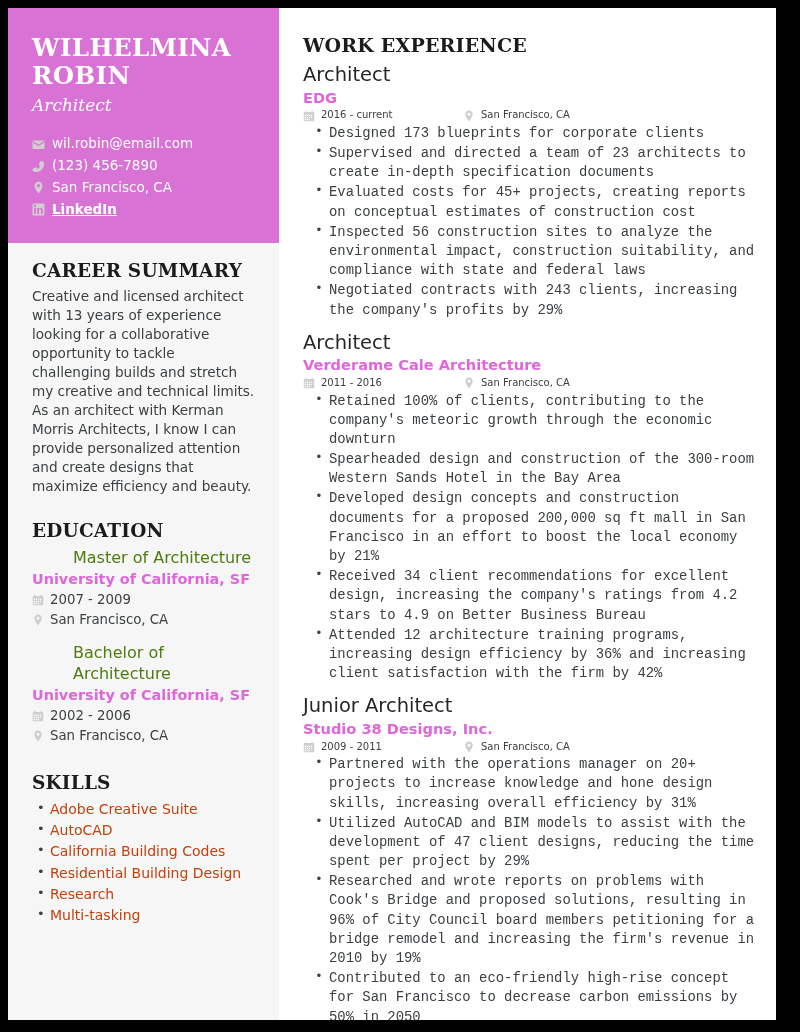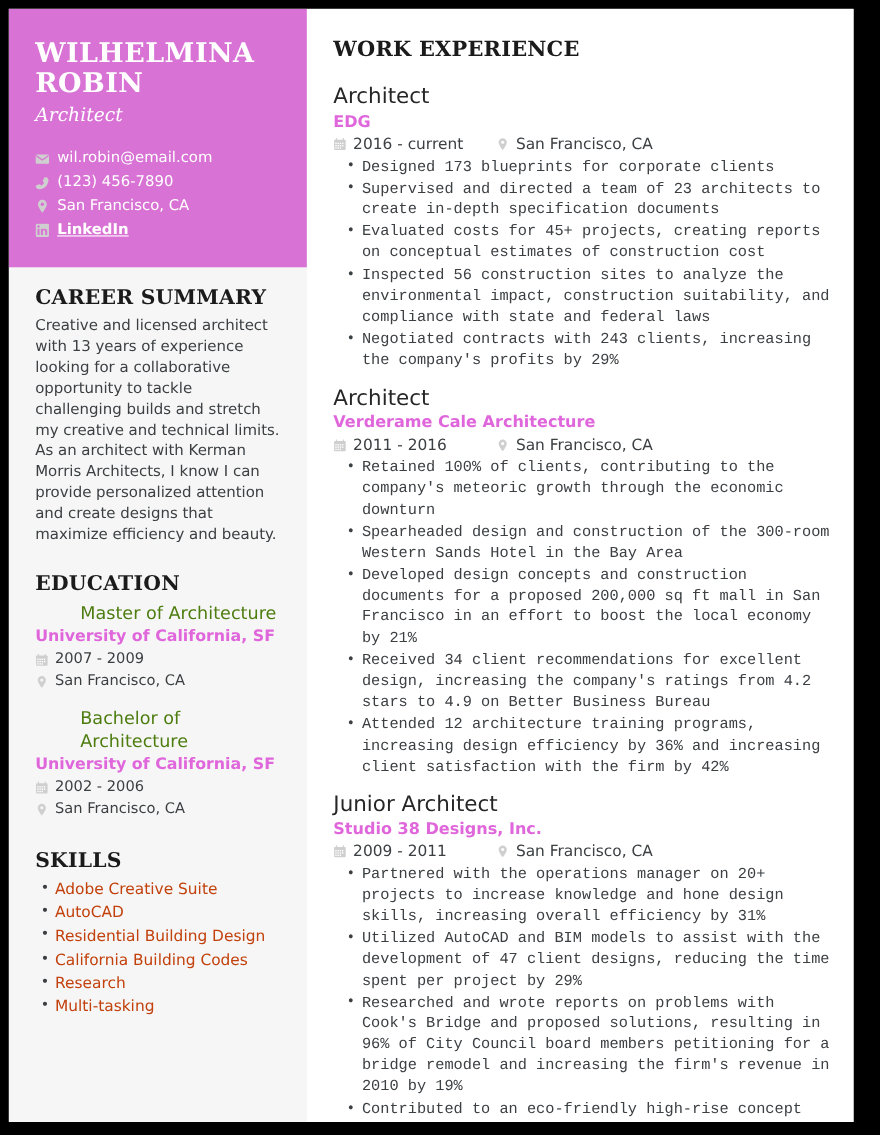--- a/index.html
+++ b/index.html
@@ -172,42 +172,42 @@
     padding: 26px 18px 10px 24px;
     box-sizing: border-box;
   }
 
   .main-heading {
     font-family: "DejaVu Serif", serif;
     font-weight: bold;
     font-size: 19px;
     color: #1b1b1b;
     letter-spacing: 0.2px;
-    margin: 0 0 20px 0;
+    margin: 0 0 7px 0;
   }
 
   .job { margin-bottom: 11px; }
   .job-role {
     font-size: 19.5px;
     color: #262626;
     line-height: 1.22;
     margin-bottom: 1px;
   }
   .job-company {
     font-size: 14.6px;
     font-weight: bold;
     color: #e066db;
     line-height: 1.34;
     margin-bottom: 1px;
   }
   .job-meta {
     display: flex;
     align-items: center;
-    gap: 0;
-    font-size: 14px;
+    gap: 12px;
+    font-size: 10px;
     color: #3c4043;
     line-height: 1.45;
     margin-bottom: 1px;
   }
   .job-meta .meta-date {
     display: flex;
     align-items: center;
     gap: 6px;
     width: 148px;
     flex: 0 0 148px;
@@ -375,22 +375,22 @@
               </svg>
           </span>
           <span>San Francisco, CA</span>
         </div>
       </div>
 
       <h2 class="side-heading mt2">SKILLS</h2>
       <ul class="skills-list">
         <li>Adobe Creative Suite</li>
         <li>AutoCAD</li>
+        <li>California Building Codes</li>
         <li>Residential Building Design</li>
-        <li>California Building Codes</li>
         <li>Research</li>
         <li>Multi-tasking</li>
       </ul>
 
     </div>
   </aside>
 
   <main class="main">
 
     <h2 class="main-heading">WORK EXPERIENCE</h2>

